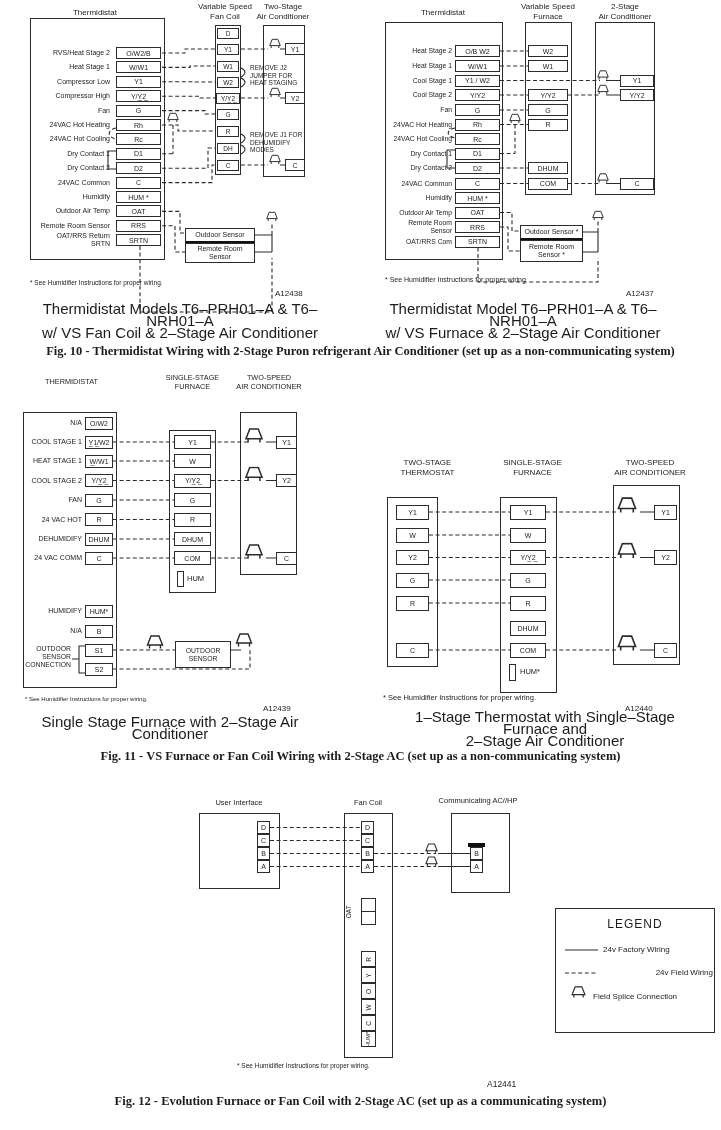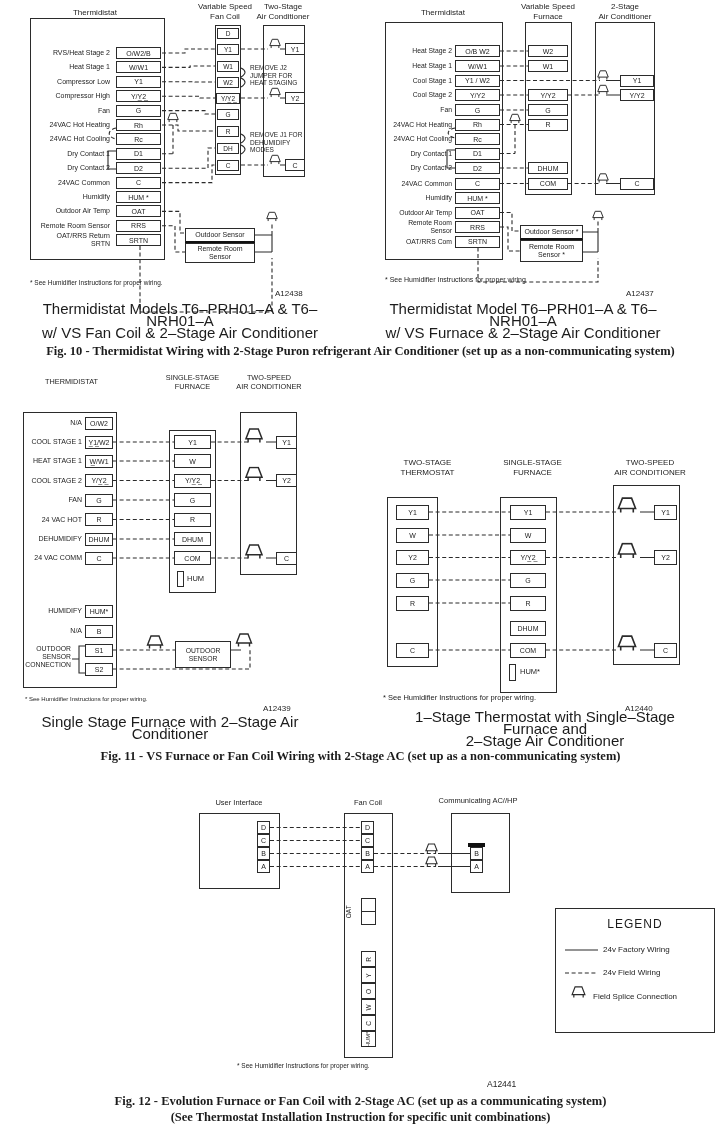--- a/index.html
+++ b/index.html
@@ -349,22 +349,21 @@
       <span class="rot">HUM*</span>
     </div>
 
   <div class="bar" style="left:468px;top:843px;width:17px;height:4px;"></div>
   <div class="term" style="left:470px;top:847px;width:13px;height:13px;">B</div>
   <div class="term" style="left:470px;top:860px;width:13px;height:13px;">A</div>
 
   <div class="box" style="left:555px;top:908px;width:160px;height:125px;"></div>
   <div class="cap" style="left:555px;top:918px;width:160px;font-size:12px;letter-spacing:1px;">LEGEND</div>
   <div class="hdr" style="left:603px;top:945px;width:110px;text-align:left;font-size:8px;">24v Factory Wiring</div>
-  <div class="hdr" style="left:603px;top:968px;width:110px;text-align:left;font-size:8px;">24v Field Wiring</div>
+  <div class="hdr" style="left:603px;top:968px;width:110px;text-align:right;font-size:8px;">24v Field Wiring</div>
   <div class="hdr" style="left:593px;top:992px;width:122px;text-align:left;font-size:8px;">Field Splice Connection</div>
 
   <div class="fn" style="left:237px;top:1062px;">* See Humidifier Instructions for proper wiring.</div>
   <div class="ref" style="left:487px;top:1079px;font-size:8.5px;">A12441</div>
 
   <div class="fig-title" style="top:1094px;">Fig. 12 -  Evolution Furnace or Fan Coil with 2-Stage AC (set up as a communicating system)</div>
-  <div class="fig-title" style="top:1110px;">(See Thermostat Installation Instruction  for specific unit combinations)</div>
 
 </div>
 
 </body></html>

